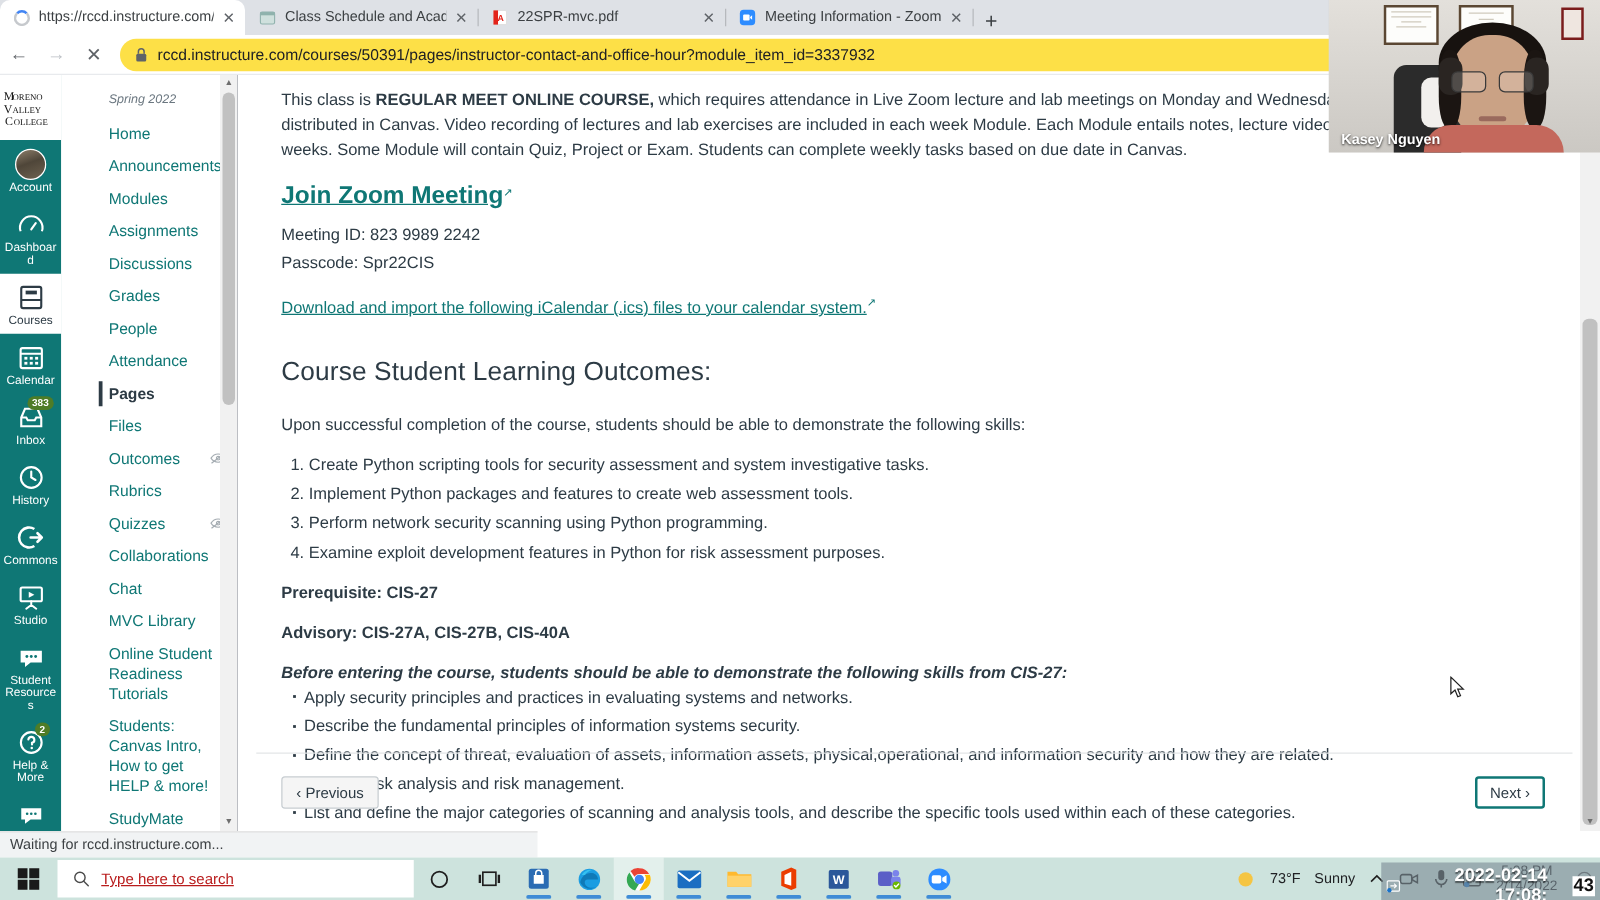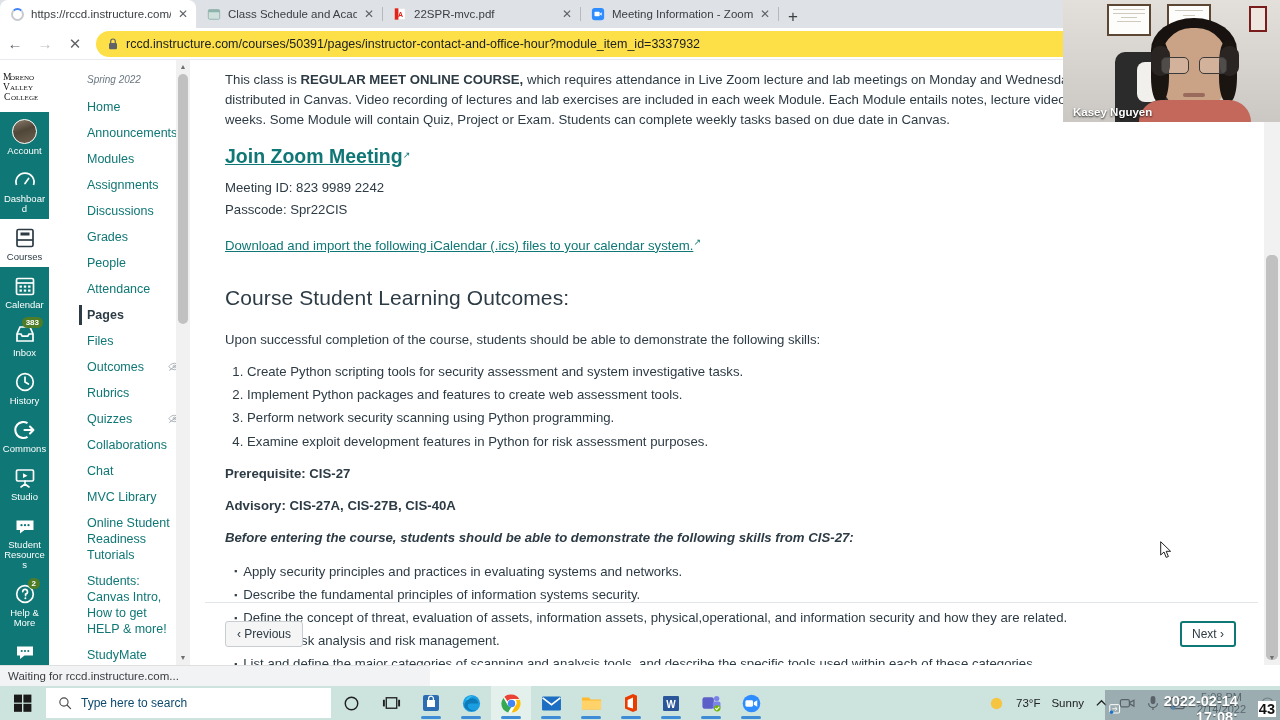--- a/index.html
+++ b/index.html
@@ -185,21 +185,21 @@
   }
 
   
   .taskbar {
     position: absolute; left: 0; top: 686px; width: 1280px; height: 34px;
     background: #cde3dd; display: flex; align-items: center;
   }
   .startbtn { width: 46px; height: 34px; display: flex; align-items: center; justify-content: center; }
   .searchbox {
     width: 285px; height: 30px; background: #fff; display: flex; align-items: center;
-    gap: 9px; padding: 0 12px; font-size: 12px; color: #0c4a6e;
+    gap: 9px; padding: 0 12px; font-size: 12px; color: #b91c1c; text-decoration: underline;
   }
   .tb-ico { width: 40px; height: 34px; display: flex; align-items: center; justify-content: center; position: relative; }
   .tb-ico.run::after { content: ""; position: absolute; bottom: 1px; left: 10px; width: 20px; height: 3px; background: #3f8cd6; border-radius: 2px; }
   .tb-ico.hl { background: rgba(255,255,255,.45); }
   .tray { margin-left: auto; display: flex; align-items: center; gap: 11px; padding-right: 6px; font-size: 11.5px; color: #202124; }
   .clock { text-align: center; line-height: 1.12; font-size: 11px; padding-right: 4px; }
   .rec-overlay {
     position: absolute; left: 1105px; top: 690px;
     background: rgba(125,140,150,.62); color: #fff;
     font-family: "Liberation Sans", sans-serif; font-weight: bold; font-size: 14.5px;
@@ -490,21 +490,21 @@
 
       <ol>
         <li>Create Python scripting tools for security assessment and system investigative tasks.</li>
         <li>Implement Python packages and features to create web assessment tools.</li>
         <li>Perform network security scanning using Python programming.</li>
         <li>Examine exploit development features in Python for risk assessment purposes.</li>
       </ol>
 
       <p class="bold">Prerequisite: CIS-27</p>
       <p class="bold">Advisory: CIS-27A, CIS-27B, CIS-40A</p>
-      <p class="bolditalic" style="margin-bottom:14px">Before entering the course, students should be able to demonstrate the following skills from CIS-27:</p>
+      <p class="bolditalic" style="margin-bottom:0">Before entering the course, students should be able to demonstrate the following skills from CIS-27:</p>
 
       <ul>
         <li>Apply security principles and practices in evaluating systems and networks.</li>
         <li>Describe the fundamental principles of information systems security.</li>
         <li>Define the concept of threat, evaluation of assets, information assets, physical,operational, and information security and how they are related.</li>
         <li>Perform risk analysis and risk management.</li>
         <li>List and define the major categories of scanning and analysis tools, and describe the specific tools used within each of these categories.</li>
 
       </ul>
     </div>

